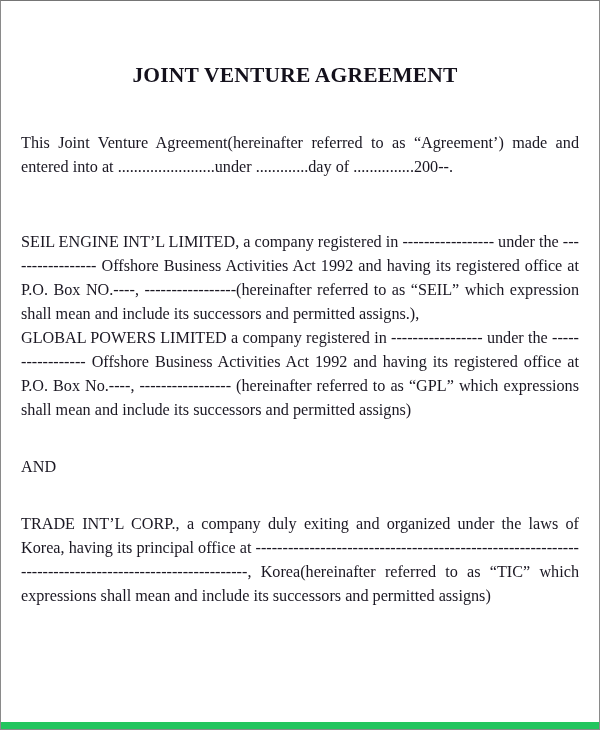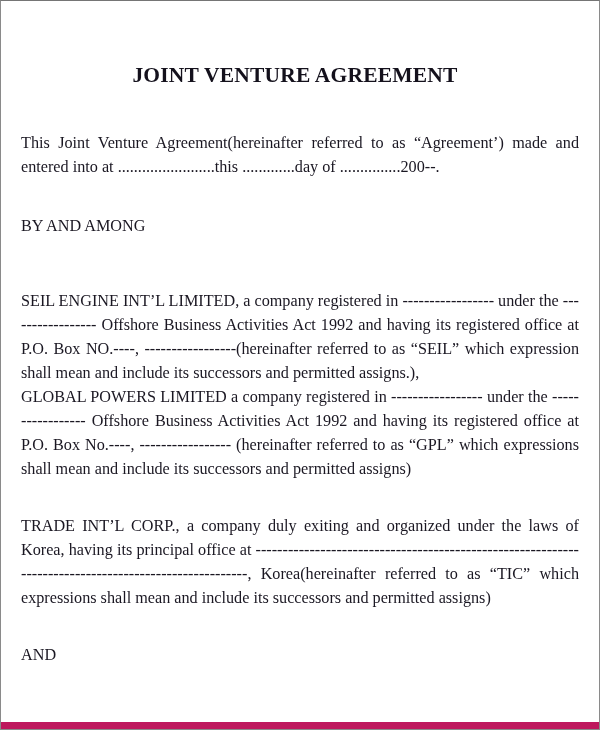--- a/index.html
+++ b/index.html
@@ -12,21 +12,21 @@
     height: 730px;
     overflow: hidden;
     font-family: "Liberation Serif", "DejaVu Serif", serif;
   }
 
   #page {
     position: relative;
     box-sizing: border-box;
     width: 600px;
     height: 730px;
-    background: #be185d;
+    background: #22c55e;
     border-top: 1px solid #757575;
     border-left: 1px solid #8a8a8a;
     border-right: 1px solid #8a8a8a;
     border-bottom: 1px solid #8a8a8a;
     padding: 0;
   }
 
   #paper {
     position: absolute;
     left: 0;
@@ -80,27 +80,26 @@
 </style>
 </head>
 <body>
 
 <div id="page">
   <div id="paper">
     <div class="content">
 
       <h1 class="doc-title">JOINT VENTURE AGREEMENT</h1>
 
-      <p class="para p-intro">This Joint Venture Agreement(hereinafter referred to as “Agreement’) made and entered into at ........................this .............day of ...............200--.</p>
+      <p class="para p-intro">This Joint Venture Agreement(hereinafter referred to as “Agreement’) made and entered into at ........................under .............day of ...............200--.</p>
 
-      <p class="para nojust p-among">BY AND AMONG</p>
 
       <p class="para p-seil">SEIL ENGINE INT’L LIMITED, a company registered in ----------------- under the ----------------- Offshore Business Activities Act 1992 and having its registered office at P.O. Box NO.----, -----------------(hereinafter referred to as “SEIL” which expression shall mean and include its successors and permitted assigns.),</p>
 
       <p class="para p-gpl">GLOBAL POWERS LIMITED a company registered in ----------------- under the ----------------- Offshore Business Activities Act 1992 and having its registered office at P.O. Box No.----, ----------------- (hereinafter referred to as “GPL” which expressions shall mean and include its successors and permitted assigns)</p>
 
+      <p class="para nojust p-and">AND</p>
+
       <p class="para p-tic">TRADE INT’L CORP., a company duly exiting and organized under the laws of Korea, having its principal office at ------------------------------------------------------------------------------------------------------, Korea(hereinafter referred to as “TIC” which expressions shall mean and include its successors and permitted assigns)</p>
-
-      <p class="para nojust p-and">AND</p>
 
     </div>
   </div>
 </div>
 
 </body></html>

